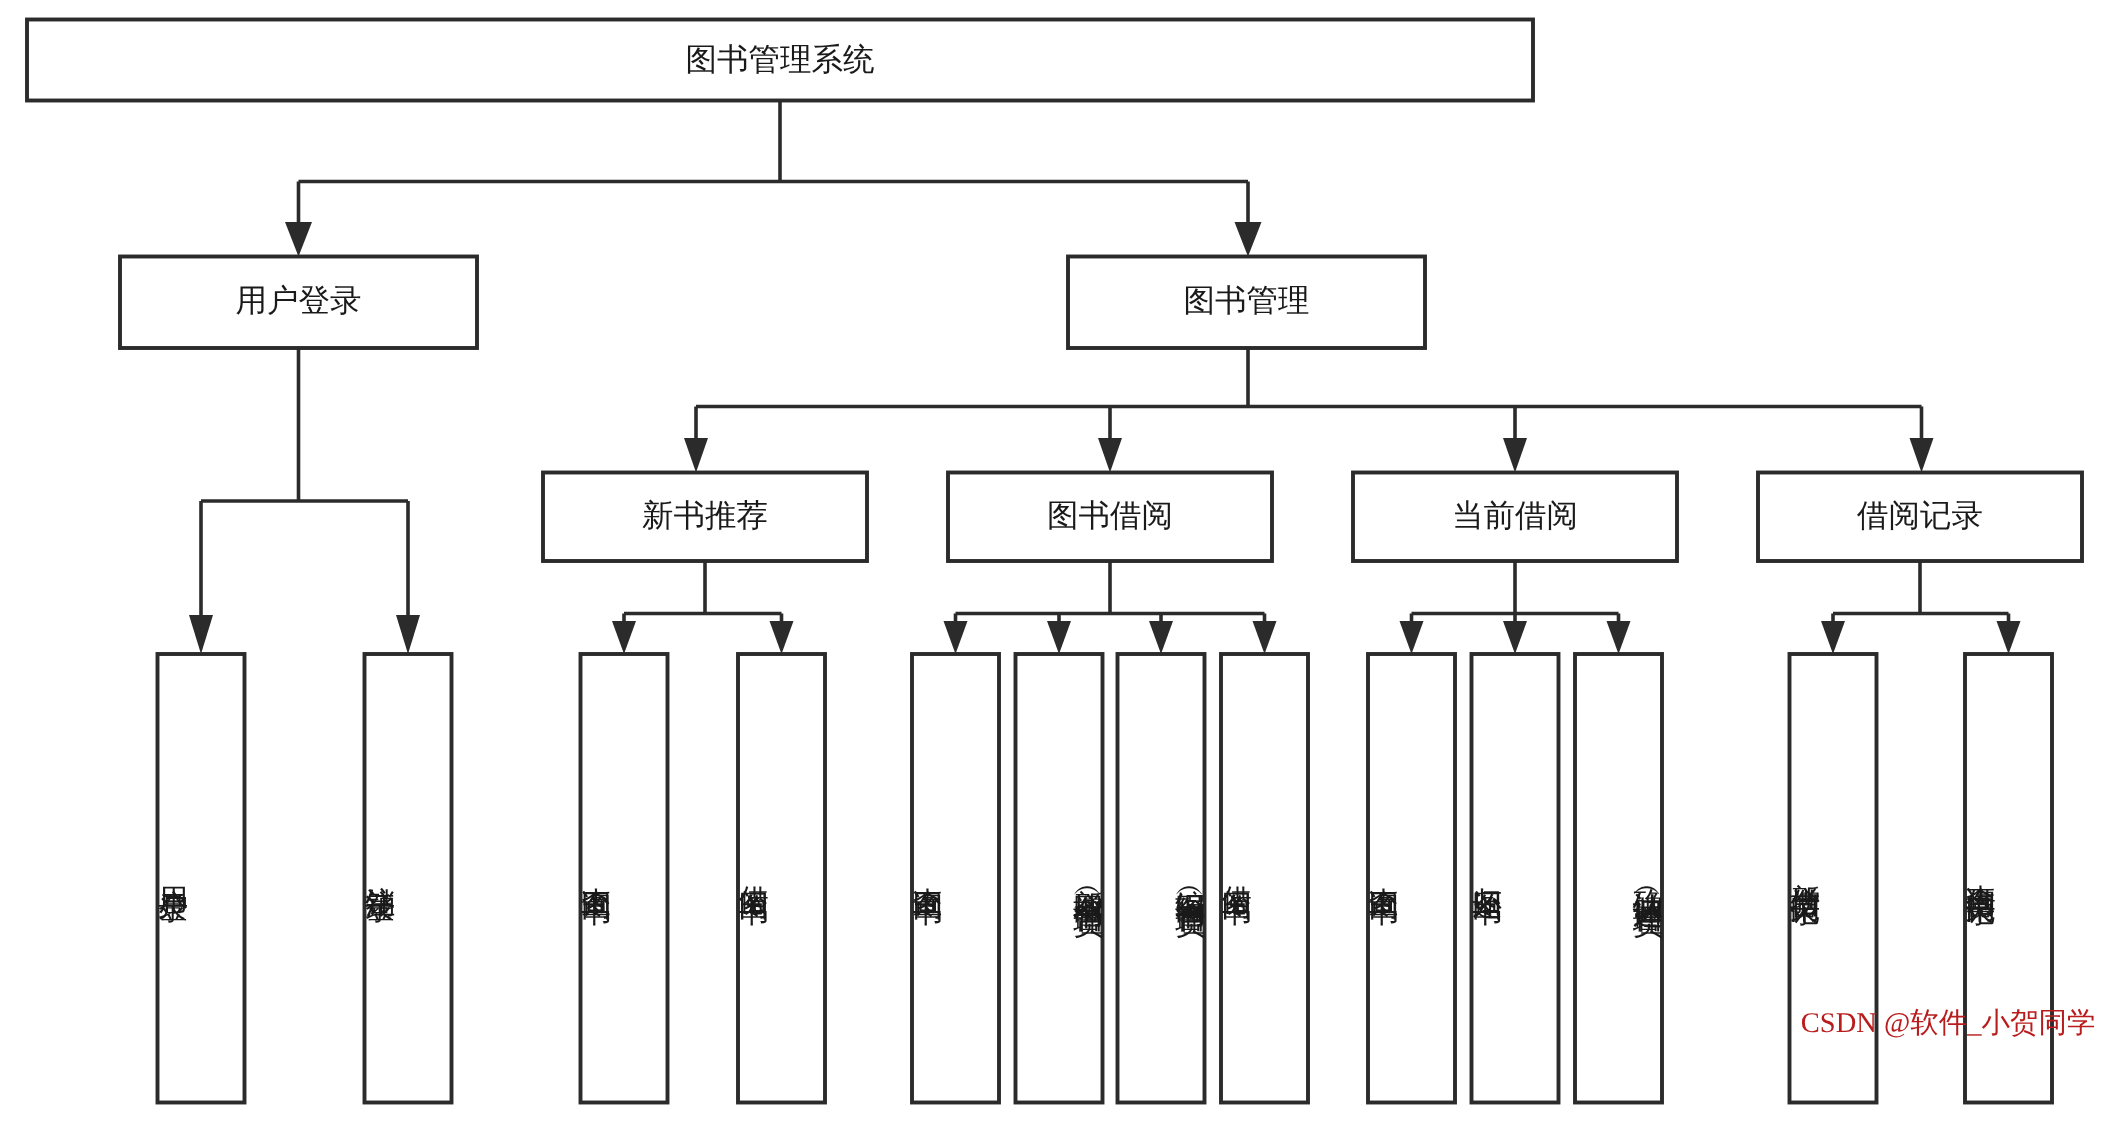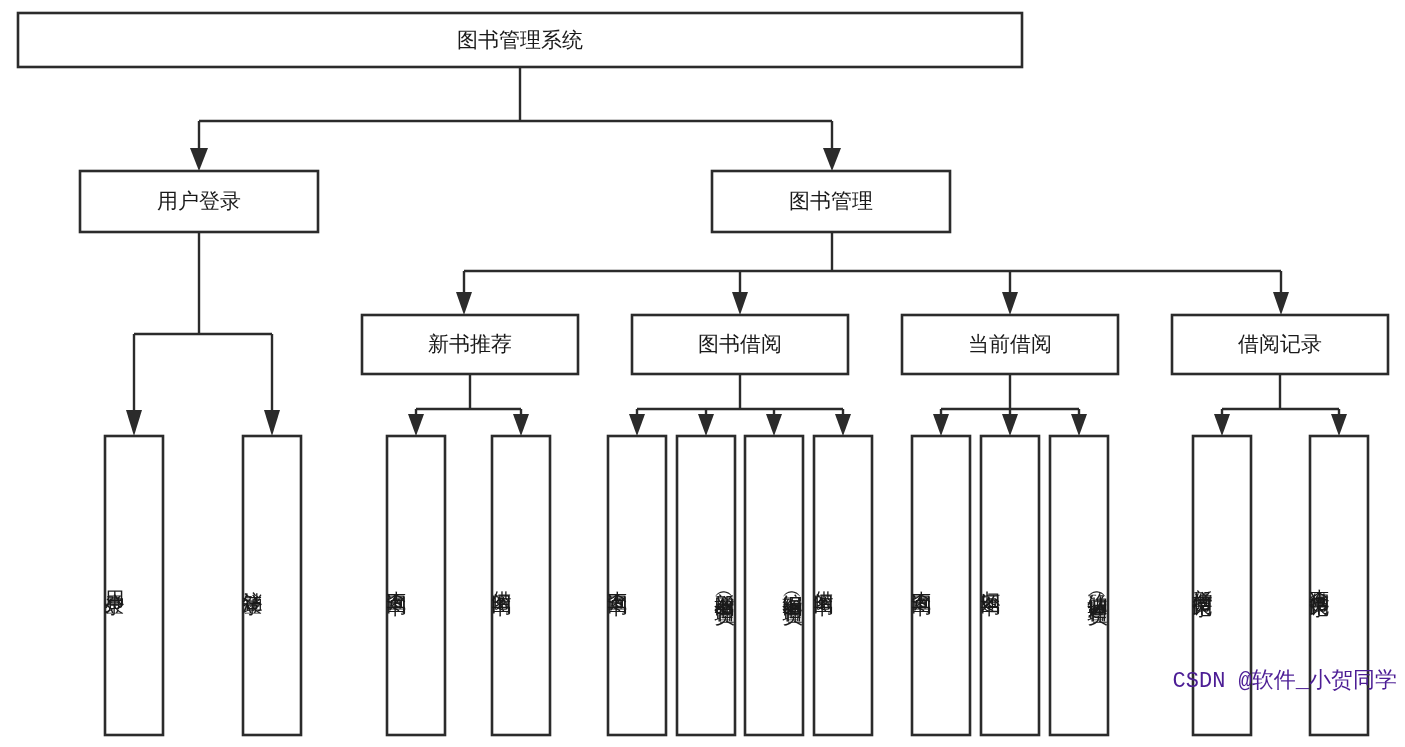--- a/index.html
+++ b/index.html
@@ -67,23 +67,23 @@
     display: flex;
     align-items: flex-end;
     justify-content: center;
     white-space: nowrap;
     pointer-events: none;
   }
   .watermark {
     position: absolute;
     right: 8px;
     bottom: 4px;
-    font-family: Liberation Mono, monospace;
-    font-size: 22px;
-    color: #4c1d95;
+    font-family: Liberation Serif, serif;
+    font-size: 19px;
+    color: #b91c1c;
     white-space: nowrap;
   }
 </style>
 </head>
 <body>
 
 <div id="diagram-root">
 
   <svg class="diagram-canvas" viewBox="0 0 1405 747" xmlns="http://www.w3.org/2000/svg">
 

